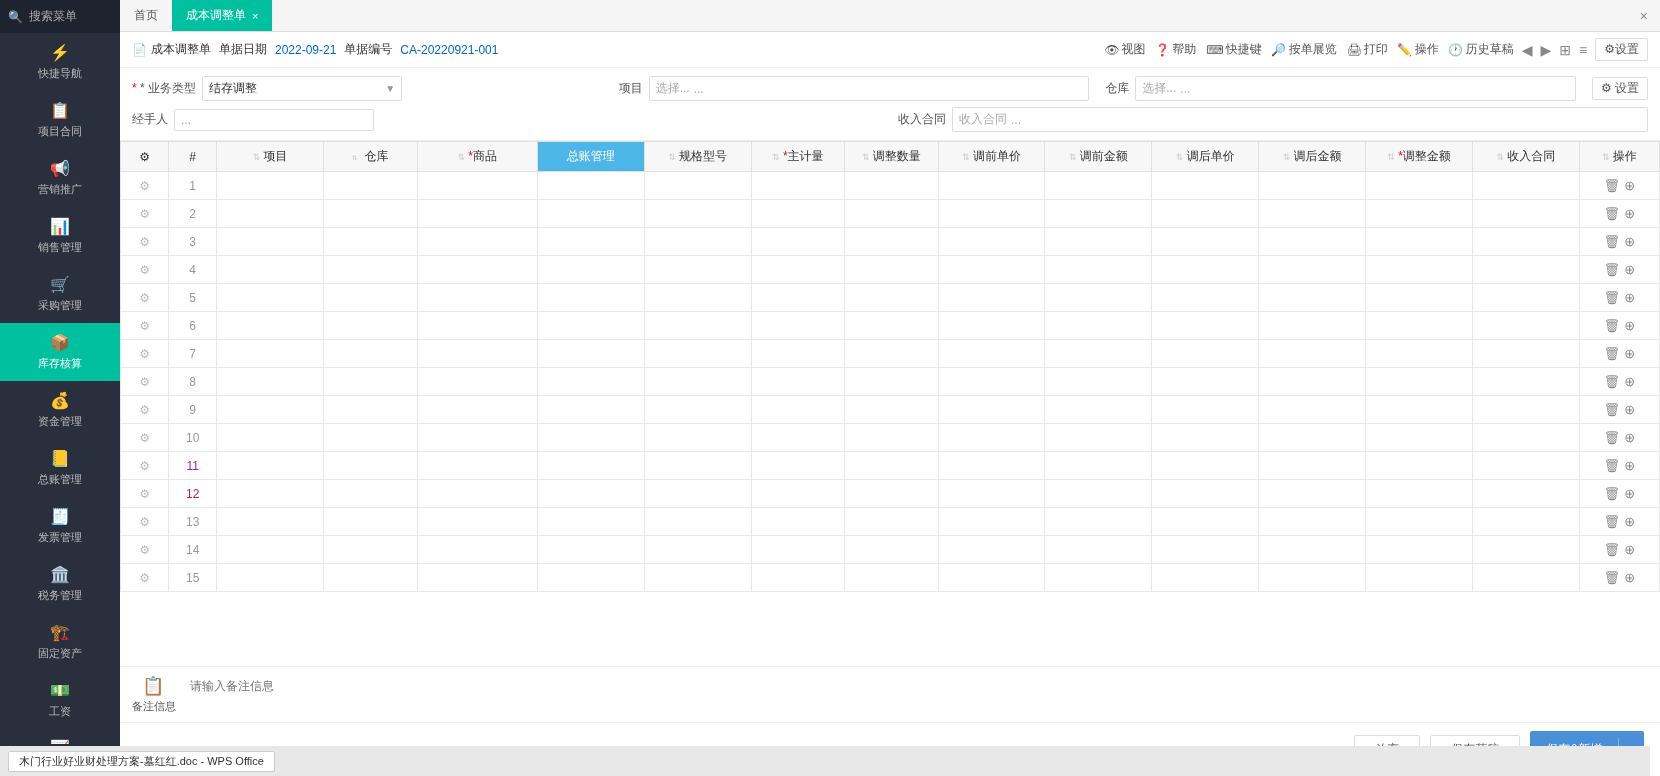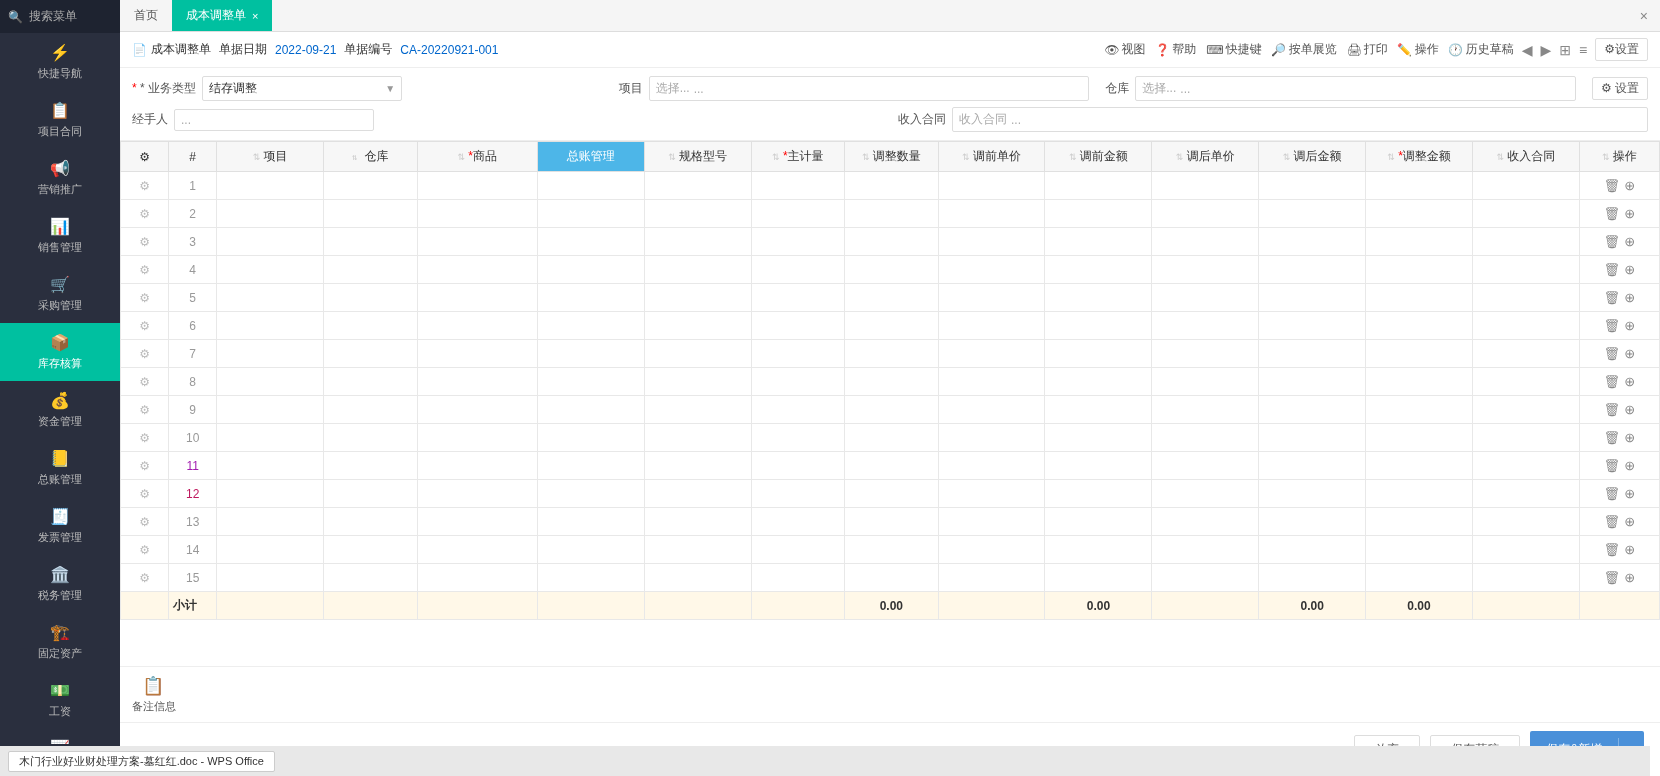--- a/index.html
+++ b/index.html
@@ -846,47 +846,30 @@
             <td></td>
             <td></td>
             <td></td>
             <td>
               <div class="action-icons">
                 <span class="action-icon">🗑</span>
                 <span class="action-icon">⊕</span>
               </div>
             </td>
           </tr>
-          <tr class="subtotal-row">
-            <td style="background: rgb(255, 248, 232);"></td>
-            <td style="background: rgb(255, 248, 232); text-align: left; padding-left: 4px; font-weight: bold;">小计</td>
-            <td style="background: rgb(255, 248, 232);"></td>
-            <td style="background: rgb(255, 248, 232);"></td>
-            <td style="background: rgb(255, 248, 232);"></td>
-            <td style="background: rgb(255, 248, 232);"></td>
-            <td style="background: rgb(255, 248, 232);"></td>
-            <td style="background: rgb(255, 248, 232);"></td>
-            <td style="background: rgb(255, 248, 232);">0.00</td>
-            <td style="background: rgb(255, 248, 232);"></td>
-            <td style="background: rgb(255, 248, 232);">0.00</td>
-            <td style="background: rgb(255, 248, 232);"></td>
-            <td style="background: rgb(255, 248, 232);">0.00</td>
-            <td style="background: rgb(255, 248, 232);">0.00</td>
-            <td style="background: rgb(255, 248, 232);"></td>
-            <td style="background: rgb(255, 248, 232);"></td>
-          </tr>
         </tbody>
     </table>
   </div>
 
   <div class="notes-section">
     <div class="notes-icon-box">
       <span class="notes-icon">📋</span>
       <span style="font-size:11px;color:#555;">备注信息</span>
     </div>
+    <input type="text" class="notes-input" placeholder="请输入备注信息" style="">
   </div>
 
   <div class="bottom-bar">
     <button class="btn-cancel">放弃</button>
     <button class="btn-draft">保存草稿</button>
     <button class="btn-save-new">
       <span class="btn-save-new-main">保存&amp;新增</span>
       <span class="btn-save-new-arrow">∨</span>
     </button>
   </div>

